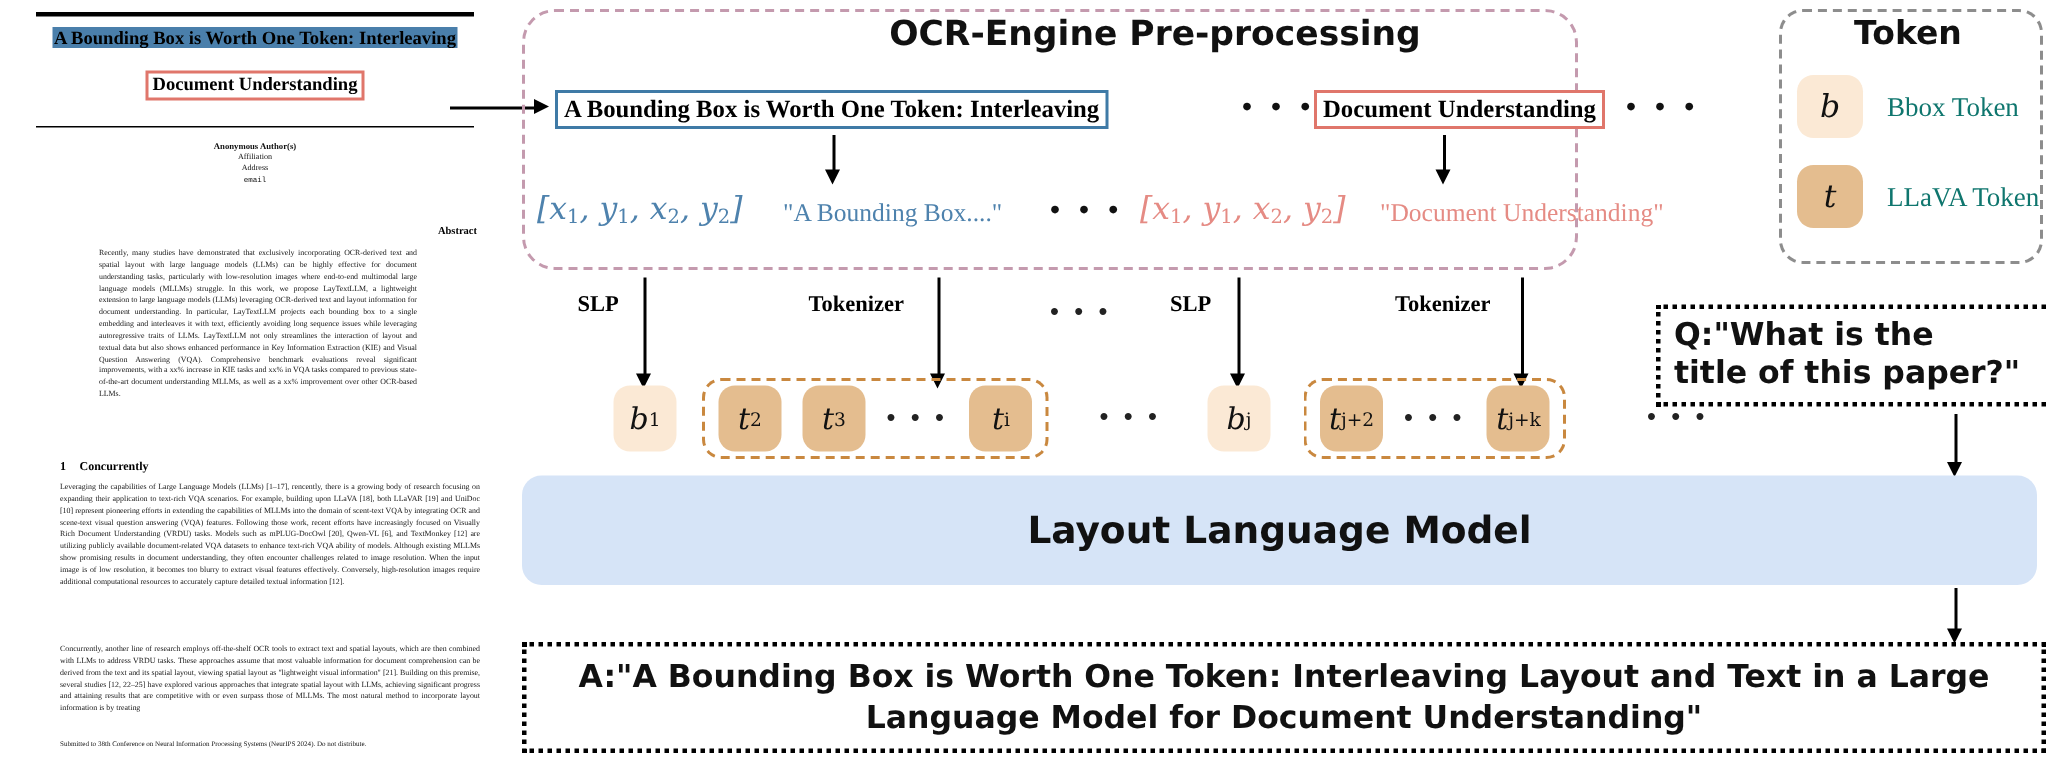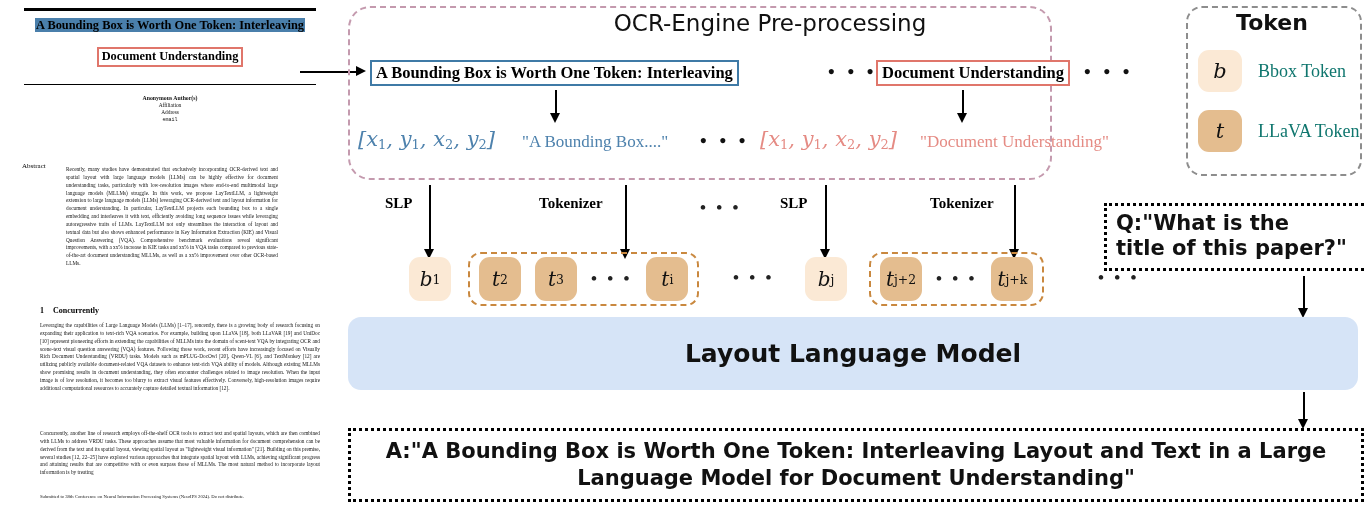--- a/index.html
+++ b/index.html
@@ -22,22 +22,22 @@
   }
   .hl-blue{background:#4a7fab;color:#000;padding:0 1px;box-decoration-break:clone;-webkit-box-decoration-break:clone;}
   .hl-red{outline:2.5px solid #e0766b;display:inline-block;padding:0 3px;}
   #authors{
     position:absolute;left:22px;top:95px;width:296px;text-align:center;
     font-size:5.4px;line-height:7.2px;color:#111;
   }
   #authors .nm{font-weight:bold;font-size:5.8px;}
   #authors .mono{font-family:"Liberation Mono", monospace;font-size:5px;}
   #abstract-head{
-    position:absolute;left:22px;top:162px;width:296px;text-align:left;
-    font-weight:normal;font-size:7px;color:#000;
+    position:absolute;left:22px;top:150px;width:296px;text-align:right;
+    font-weight:bold;font-size:7px;color:#000;
   }
   #abstract-body{
     position:absolute;left:66px;top:166px;width:212px;
     font-size:5.25px;line-height:7.85px;text-align:justify;color:#151515;
   }
   #intro-head{
     position:absolute;left:40px;top:306px;font-weight:bold;font-size:8px;color:#000;
   }
   #intro-head .n{margin-right:9px;}
   #intro-p1{
@@ -59,21 +59,21 @@
   .ah-right{border-top:5.5px solid transparent;border-bottom:5.5px solid transparent;border-left:10px solid #000;}
   .ah-down{border-left:5.5px solid transparent;border-right:5.5px solid transparent;border-top:10px solid #000;}
 
   
   #ocr-panel{
     left:348px;top:6px;width:700px;height:170px;
     border:2.5px dashed #c49aae;border-radius:22px;background:transparent;
   }
   #ocr-title{
     left:560px;top:10px;width:420px;text-align:center;
-    font-family:"DejaVu Sans", sans-serif;font-weight:normal;font-size:23px;
+    font-family:"DejaVu Sans", sans-serif;font-weight:bold;font-size:23px;
     color:#111;letter-spacing:0px;
   }
   #ocr-seg1{
     left:370px;top:60px;
     border:2.6px solid #3f7aa6;background:#fff;padding:1px 4px;
     font-family:"Liberation Serif",serif;font-weight:bold;font-size:16.5px;color:#000;white-space:nowrap;
   }
   #ocr-seg2{
     left:876px;top:60px;
     border:2.6px solid #e0766b;background:#fff;padding:1px 4px;

